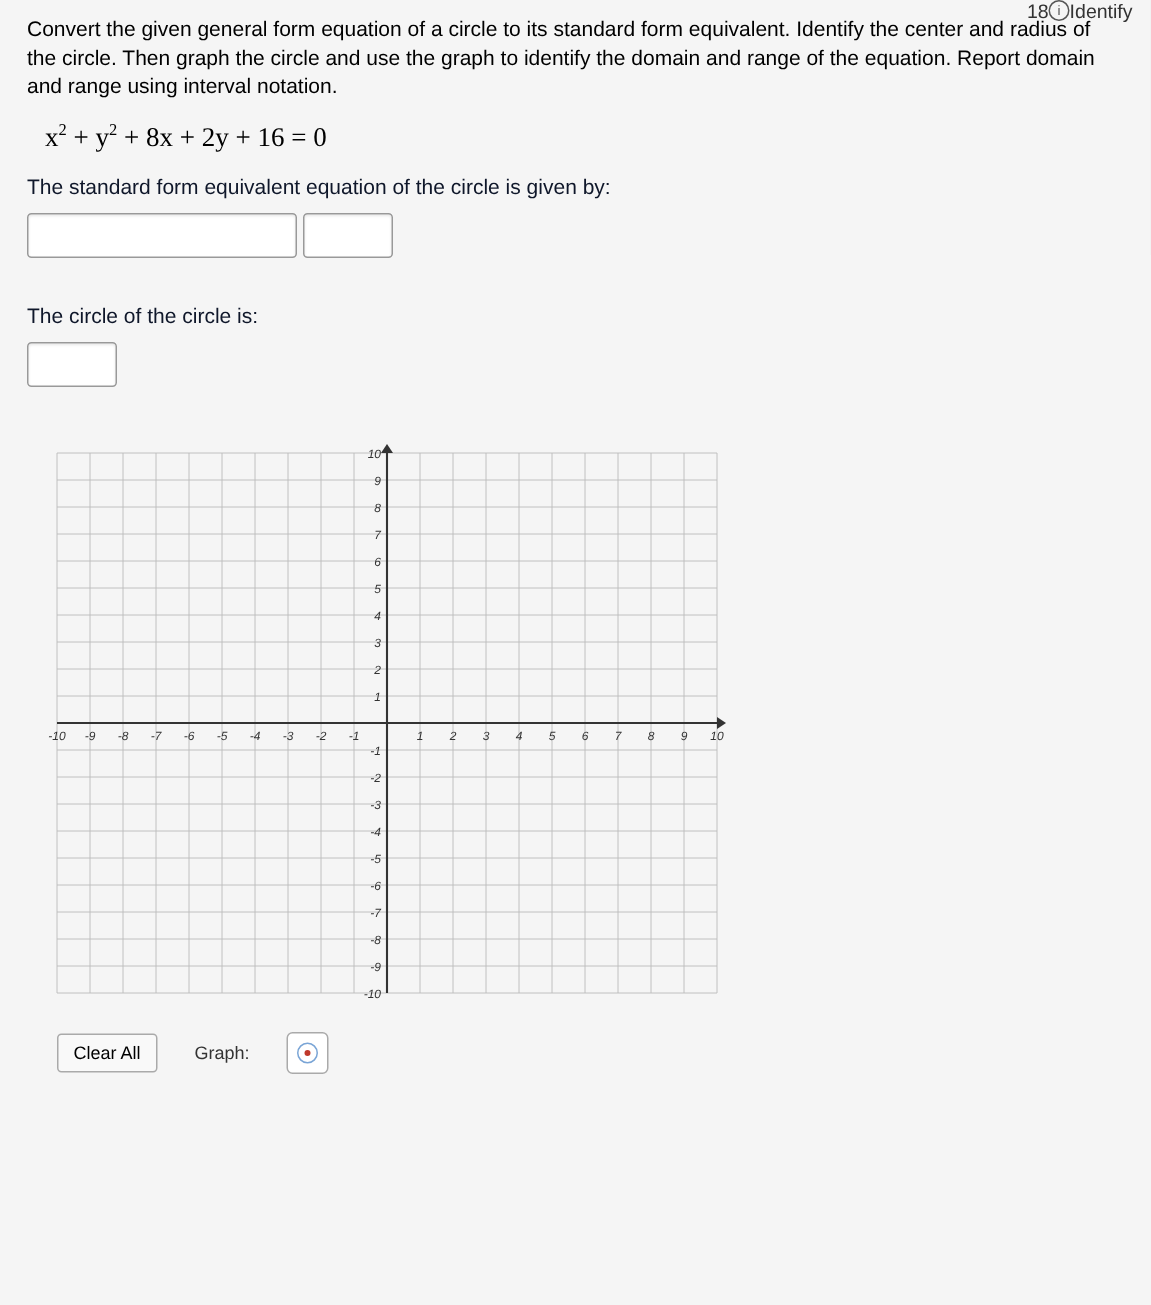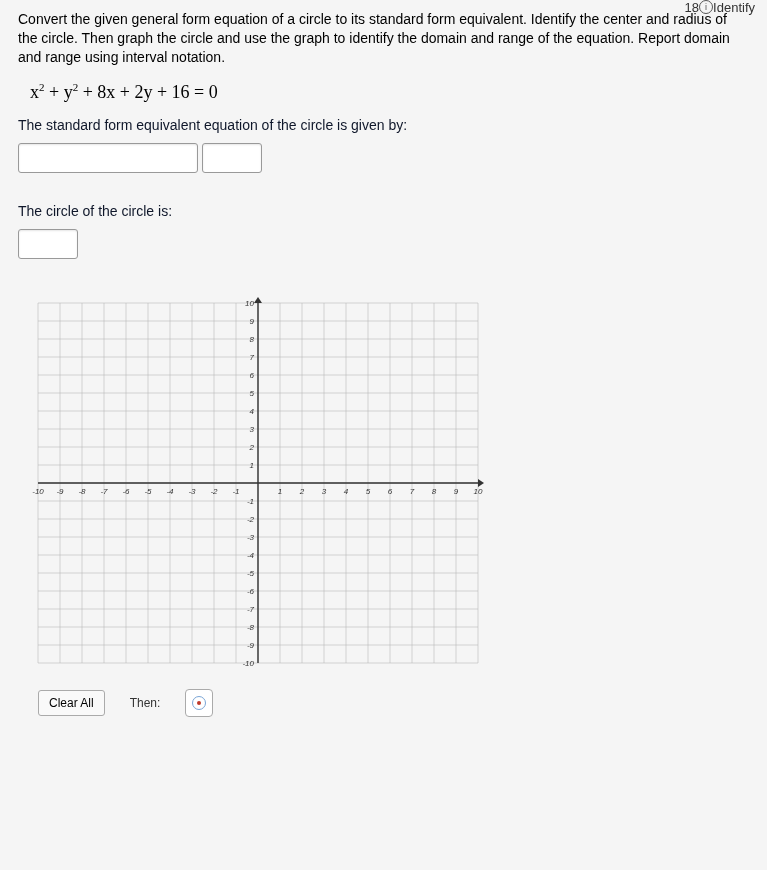--- a/index.html
+++ b/index.html
@@ -222,20 +222,20 @@
           <text x="236" y="77" font-size="8" font-style="italic" text-anchor="end" fill="#333">7</text>
           <text x="236" y="59" font-size="8" font-style="italic" text-anchor="end" fill="#333">8</text>
           <text x="236" y="41" font-size="8" font-style="italic" text-anchor="end" fill="#333">9</text>
           <text x="236" y="23" font-size="8" font-style="italic" text-anchor="end" fill="#333">10</text>
         </g>
     </svg>
   </div>
 
   <div class="toolbar">
     <button class="btn">Clear All</button>
-    <span class="draw-label">Then:</span>
+    <span class="draw-label">Graph:</span>
     <div class="tool-circle">
       <div class="tool-circle-inner">
         <div class="tool-circle-dot"></div>
       </div>
     </div>
   </div>
 </div>
 
 </body></html>

